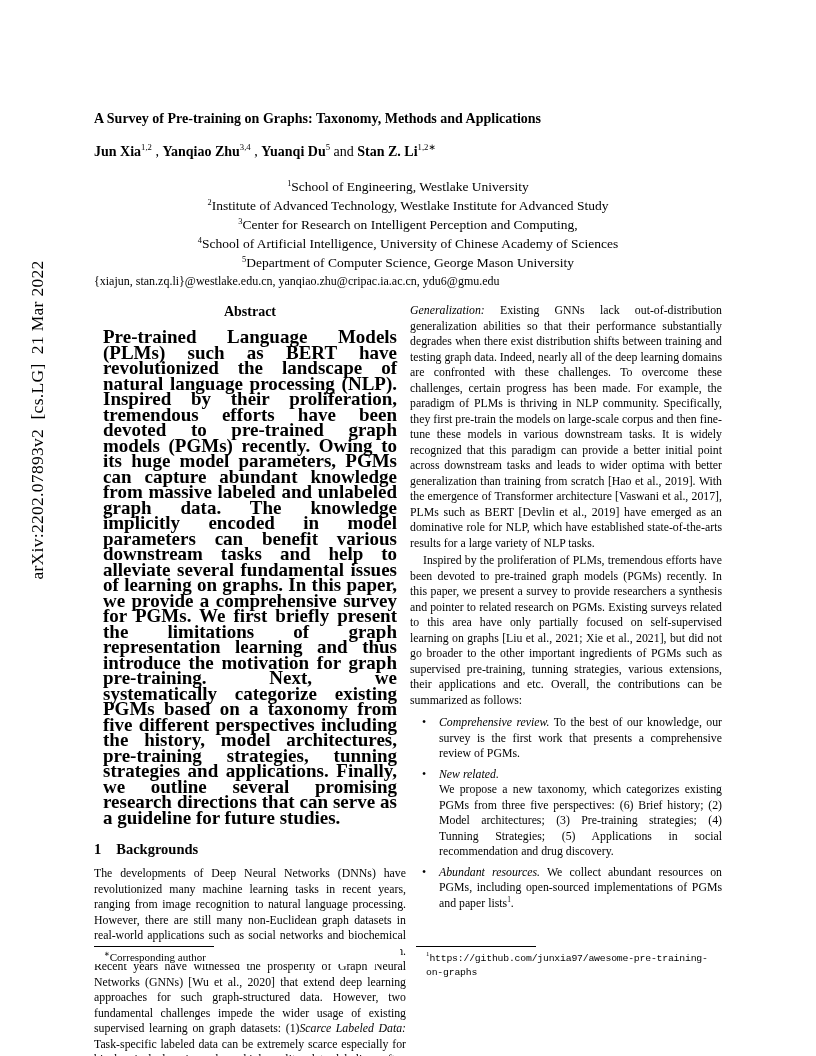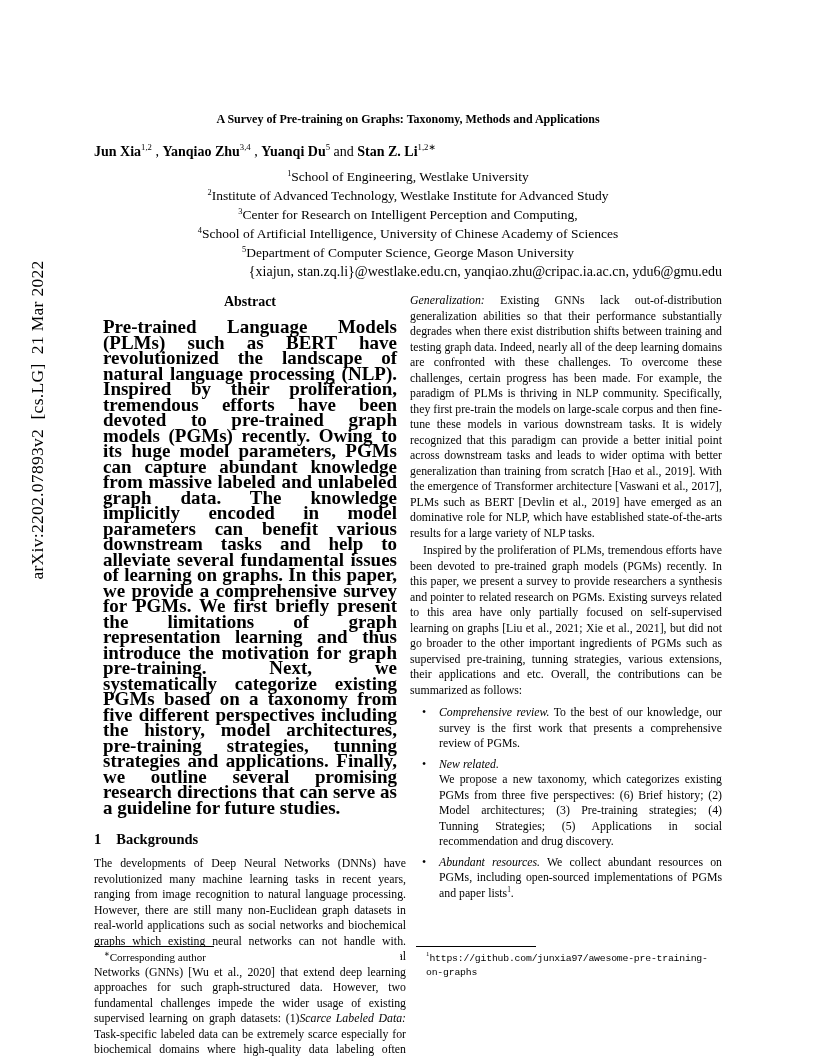--- a/index.html
+++ b/index.html
@@ -17,47 +17,47 @@
     position:absolute;
     left:27px; top:420px;
     transform-origin:0 0;
     transform:rotate(-90deg) translateX(-50%);
     white-space:pre;
     font-size:17.5px;
     letter-spacing:0.3px;
   }
   .content { padding:108px 94px 0 94px; }
   .title {
-    text-align:center;
-    font-size:12px;
+    text-align:left;
+    font-size:14px;
     font-weight:bold;
     line-height:22px;
   }
   .authors {
     text-align:left;
     margin-top:13px;
     font-size:14px;
     line-height:17px;
   }
   .author-name { font-weight:bold; }
   sup.s {
     font-size:0.62em;
     vertical-align:super;
     line-height:0;
     font-weight:normal;
   }
   .affils {
-    margin-top:7px;
+    margin-top:17px;
     text-align:center;
     font-size:13.5px;
     line-height:19px;
   }
   .emails {
-    text-align:right;
-    font-size:14px;
+    text-align:left;
+    font-size:12px;
     line-height:19px;
   }
   .columns {
     margin-top:12px;
     display:flex;
     gap:4px;
   }
   .col {
     flex:1;
     min-width:0;

